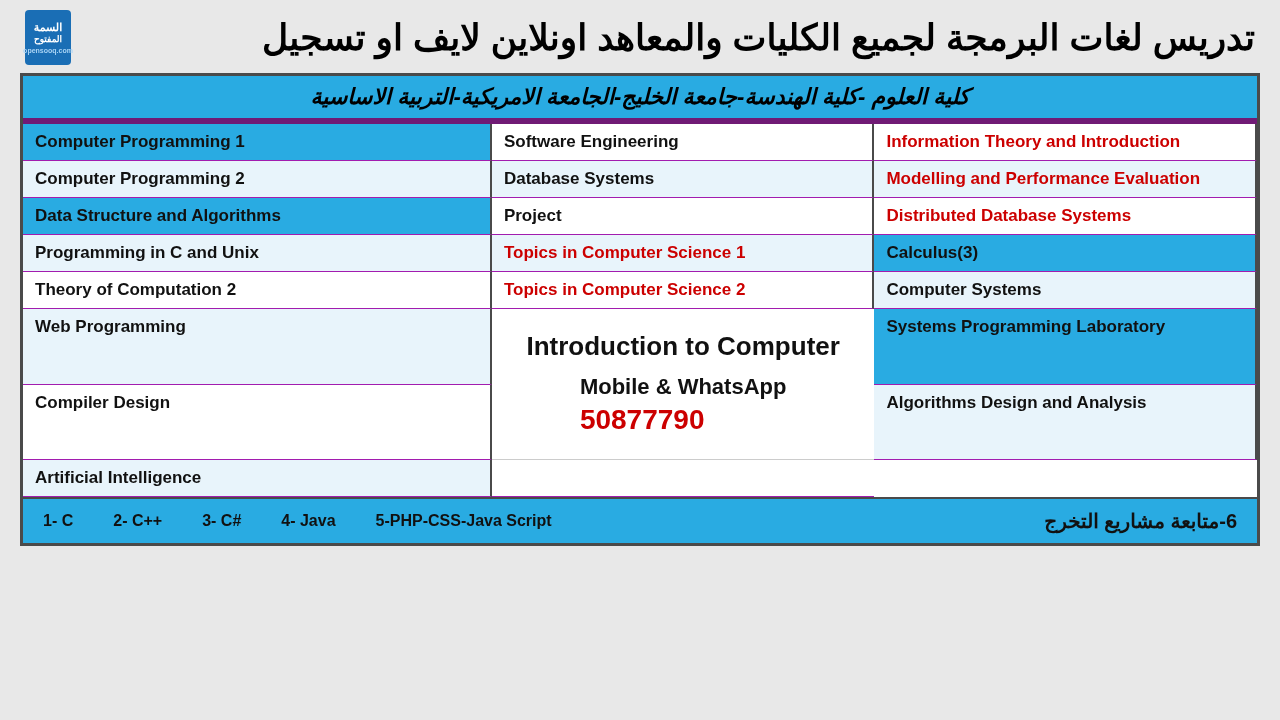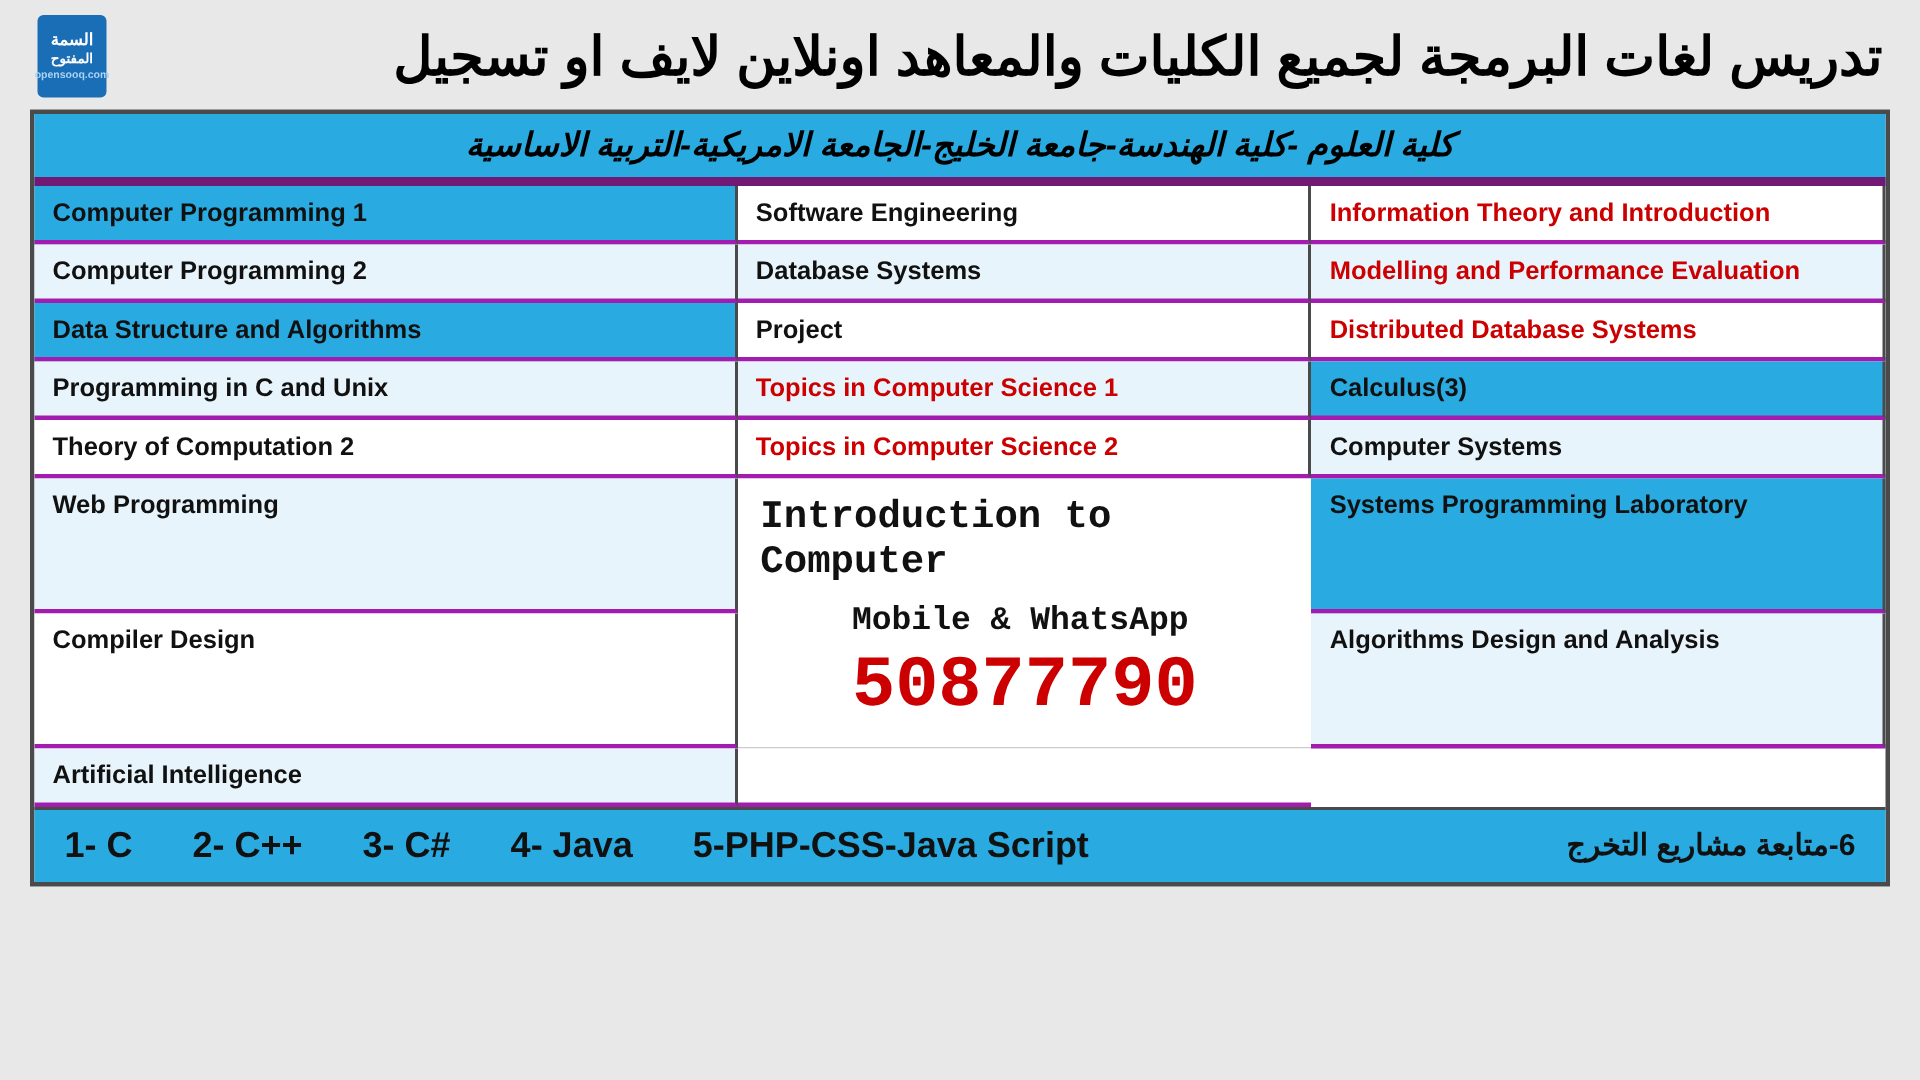--- a/index.html
+++ b/index.html
@@ -75,21 +75,21 @@
     }
 
     .table-grid {
       display: grid;
       grid-template-columns: 38% 31% 31%;
     }
 
     .cell {
       padding: 7px 12px;
       border-right: 2px solid #4a4a4a;
-      border-bottom: 3px solid #a21caf;
+      border-bottom: 1px solid #a21caf;
       font-size: 17px;
       font-weight: bold;
       color: #111;
       line-height: 1.3;
     }
 
     .cell:last-child {
       border-right: none;
     }
 
@@ -111,21 +111,21 @@
     }
 
     .contact-title {
       font-size: 22px;
       font-weight: bold;
       color: #111;
       line-height: 1.4;
     }
 
     .contact-phone {
-      font-size: 48px;
+      font-size: 28px;
       font-weight: 900;
       color: #cc0000;
       line-height: 1.2;
     }
 
     .intro-cell {
       background: #ffffff;
       padding: 12px 15px;
       display: flex;
       align-items: center;
@@ -140,21 +140,21 @@
     .footer-row {
       background: #29abe2;
       padding: 10px 20px;
       display: flex;
       align-items: center;
       gap: 0;
       border-top: 2px solid #4a4a4a;
     }
 
     .footer-item {
-      font-size: 24px;
+      font-size: 16px;
       font-weight: bold;
       color: #111;
       margin-right: 40px;
     }
 
     .footer-arabic {
       font-size: 20px;
       font-weight: bold;
       color: #111;
       margin-left: auto;
@@ -197,21 +197,21 @@
 
       <div class="cell light-bg">Programming in C and Unix</div>
       <div class="cell light-bg red-text">Topics in Computer Science 1</div>
 
       <div class="cell blue-bg">Calculus(3)</div>
       <div class="cell white-bg">Theory of Computation 2</div>
       <div class="cell white-bg red-text">Topics in Computer Science 2</div>
 
       <div class="cell light-bg">Computer Systems</div>
       <div class="cell light-bg">Web Programming</div>
-      <div class="intro-cell" style="grid-row: span 2; background:#fff; border-bottom:1px solid #ccc; padding: 10px 15px; flex-direction:column; justify-content:center; border-right:none; display:flex;font-family:Liberation Mono, monospace;">
+      <div class="intro-cell" style="grid-row: span 2; background:#fff; border-bottom:1px solid #ccc; padding: 22px 15px; flex-direction:column; justify-content:center; border-right:none; display:flex;">
         <div class="intro-text">Introduction to Computer</div>
         <div style="margin-top: 10px;">
           <div class="contact-title">Mobile &amp; WhatsApp</div>
           <div class="contact-phone">50877790</div>
         </div>
       </div>
 
       <div class="cell blue-bg">Systems Programming Laboratory</div>
       <div class="cell white-bg">Compiler Design</div>
 

